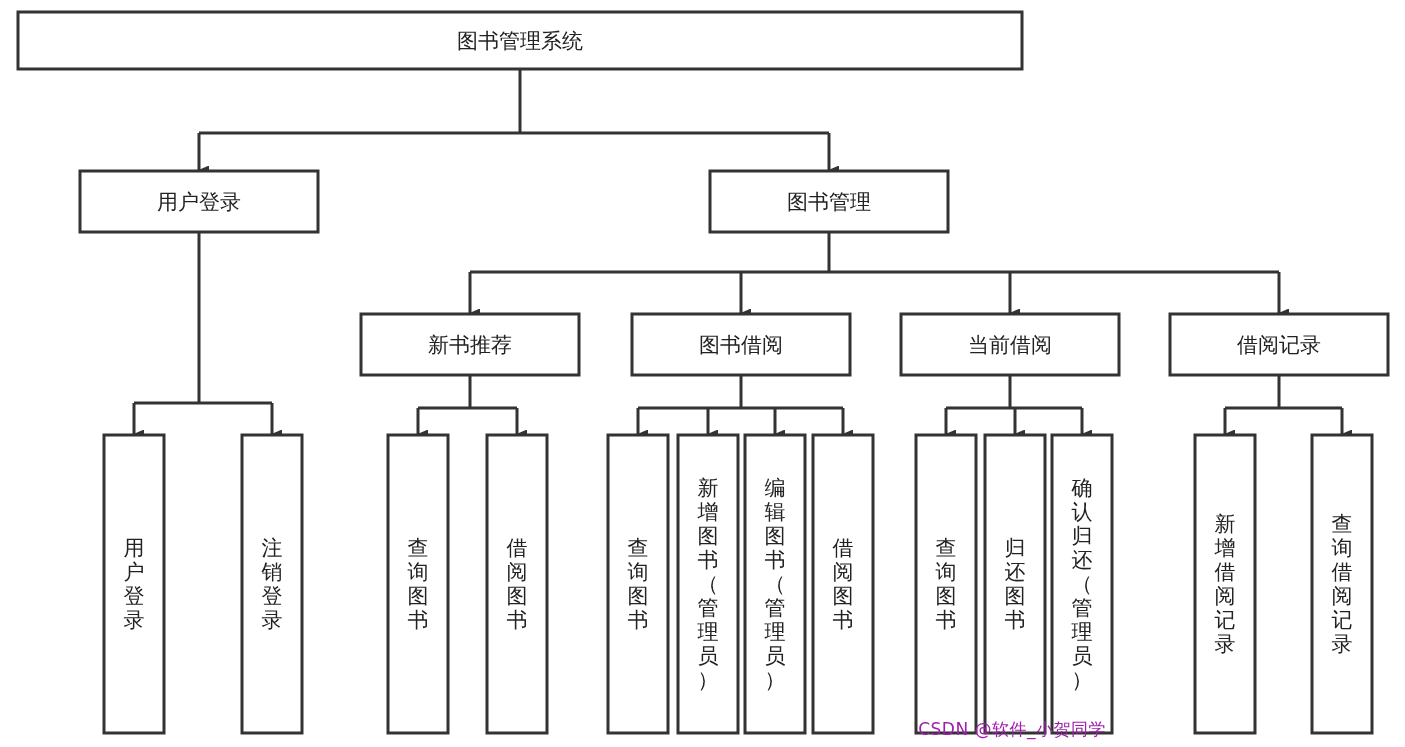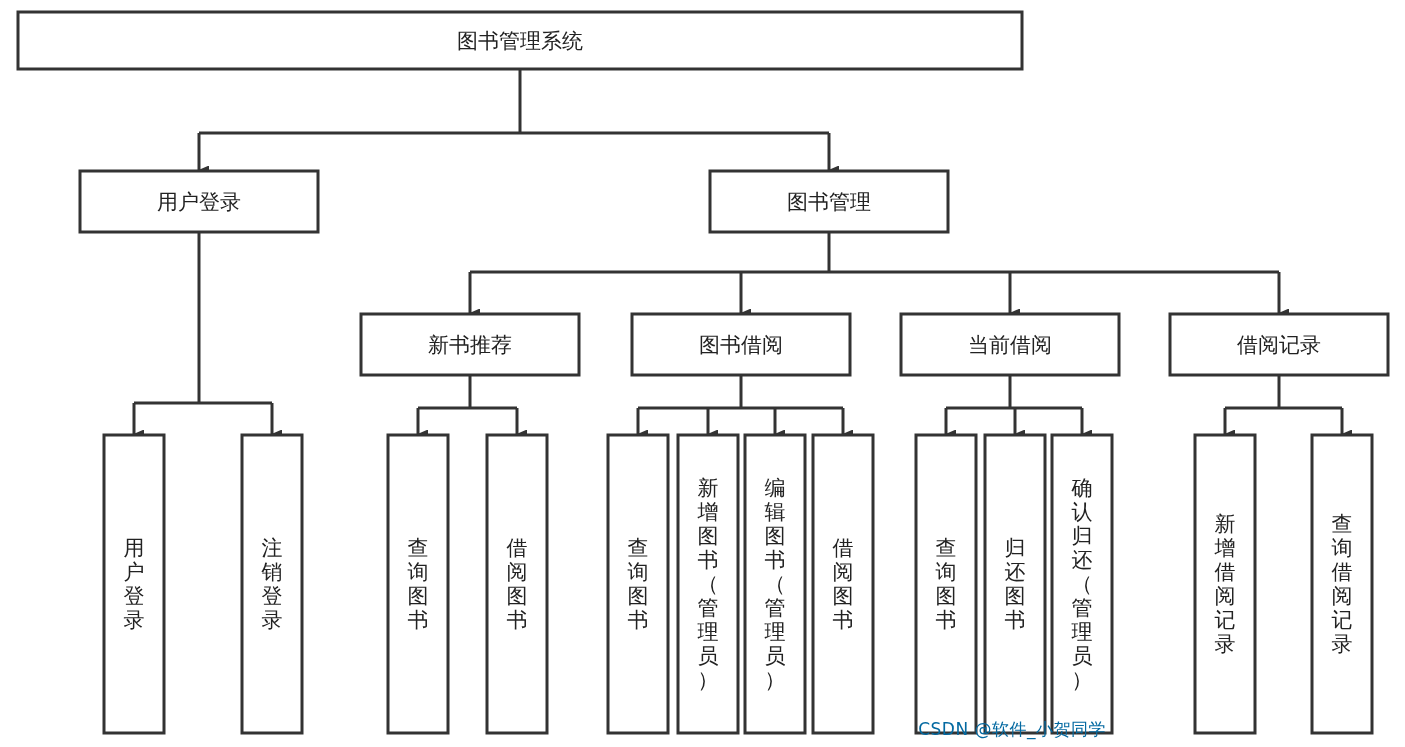--- a/index.html
+++ b/index.html
@@ -50,21 +50,21 @@
     stroke: #333333;
     stroke-width: 3;
     fill: none;
   }
   .watermark {
     position: absolute;
     right: 6px;
     bottom: 6px;
     font-family: "DejaVu Sans", "Liberation Sans", sans-serif;
     font-size: 17px;
-    color: #0369a1;
+    color: #a21caf;
     white-space: nowrap;
     letter-spacing: 0.5px;
   }
 </style>
 </head>
 <body>
 
 <div id="diagram-root">
 
   <svg class="flow" viewBox="0 0 1405 747" xmlns="http://www.w3.org/2000/svg">

